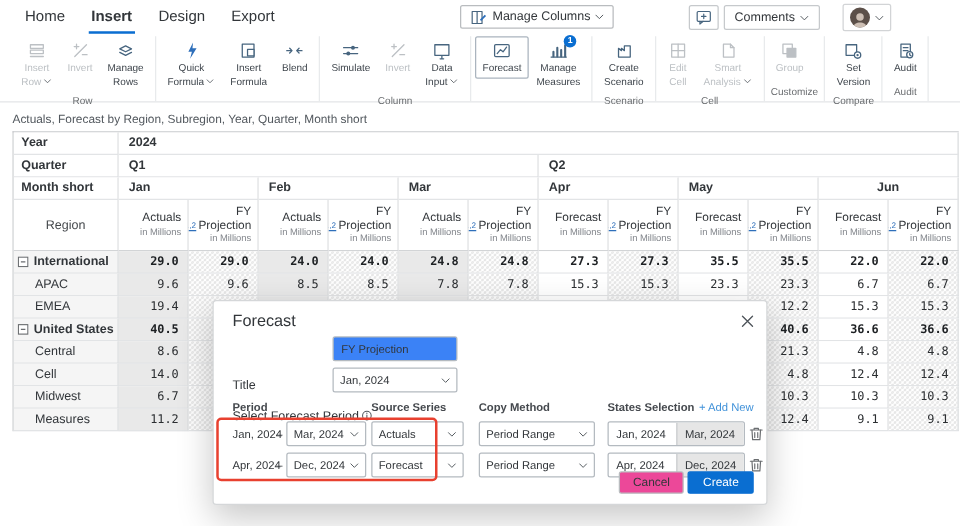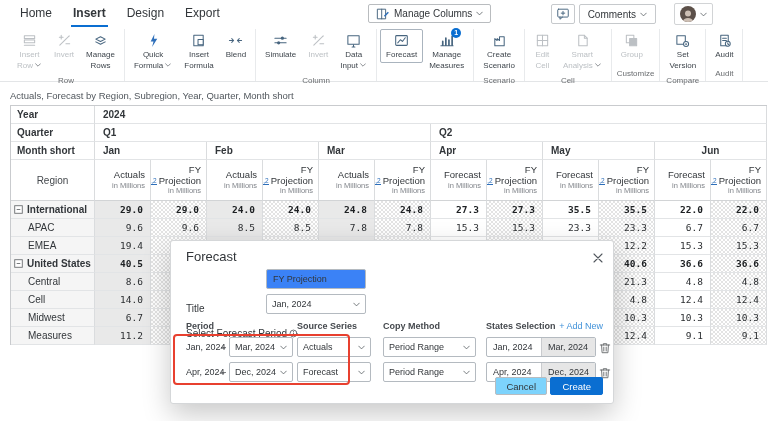--- a/index.html
+++ b/index.html
@@ -78,21 +78,21 @@
          display:flex; align-items:center; justify-content:space-between; padding:0 5px; font-size:9px; cursor:pointer; }
   .colhd { position:absolute; top:80px; font-size:9px; color:#45494e; font-weight:bold; }
   .addnew { position:absolute; top:80px; right:10px; font-size:9px; color:#4192d9; cursor:pointer; }
   .ptext { position:absolute; font-size:9px; line-height:20px; color:#32363a; }
   .pscomp { position:absolute; width:110px; height:20px; border:1px solid #b4bac0; border-radius:2px; display:flex; overflow:hidden; background:#fff; }
   .pscomp .seg { width:55px; font-size:9px; line-height:18px; padding:0 6px; }
   .pscomp .seg.to { background:#e6e6e6; border-left:1px solid #c9cbce; }
   .trash { position:absolute; width:13px; height:14px; color:#6a6d70; cursor:pointer; }
   .redbox { position:absolute; left:2px; top:93px; width:177px; height:51px; border:2px solid #e8402f; border-radius:4px; pointer-events:none; }
   .dlg-btn { position:absolute; bottom:8px; height:18px; border-radius:2px; font-size:9.5px; display:flex; align-items:center; cursor:pointer; }
-  .btn-cancel { right:66px; border:1px solid #b9bcbf; background:#7dd3fc; color:#32363a; padding:0 10px; }
+  .btn-cancel { right:66px; border:1px solid #b9bcbf; background:#ec4899; color:#32363a; padding:0 10px; }
   .btn-create { right:10px; background:#0a6ed1; color:#fff; border:1px solid #0a6ed1; padding:0 11px; }
   .info-i { display:inline-block; width:9px; height:9px; color:#51575d; vertical-align:-1px; margin-left:2px; }
 </style>
 </head>
 <body>
 
 <div class="app">
 
   <div class="tabbar">
     <div id="tabs" style="display: flex;">

